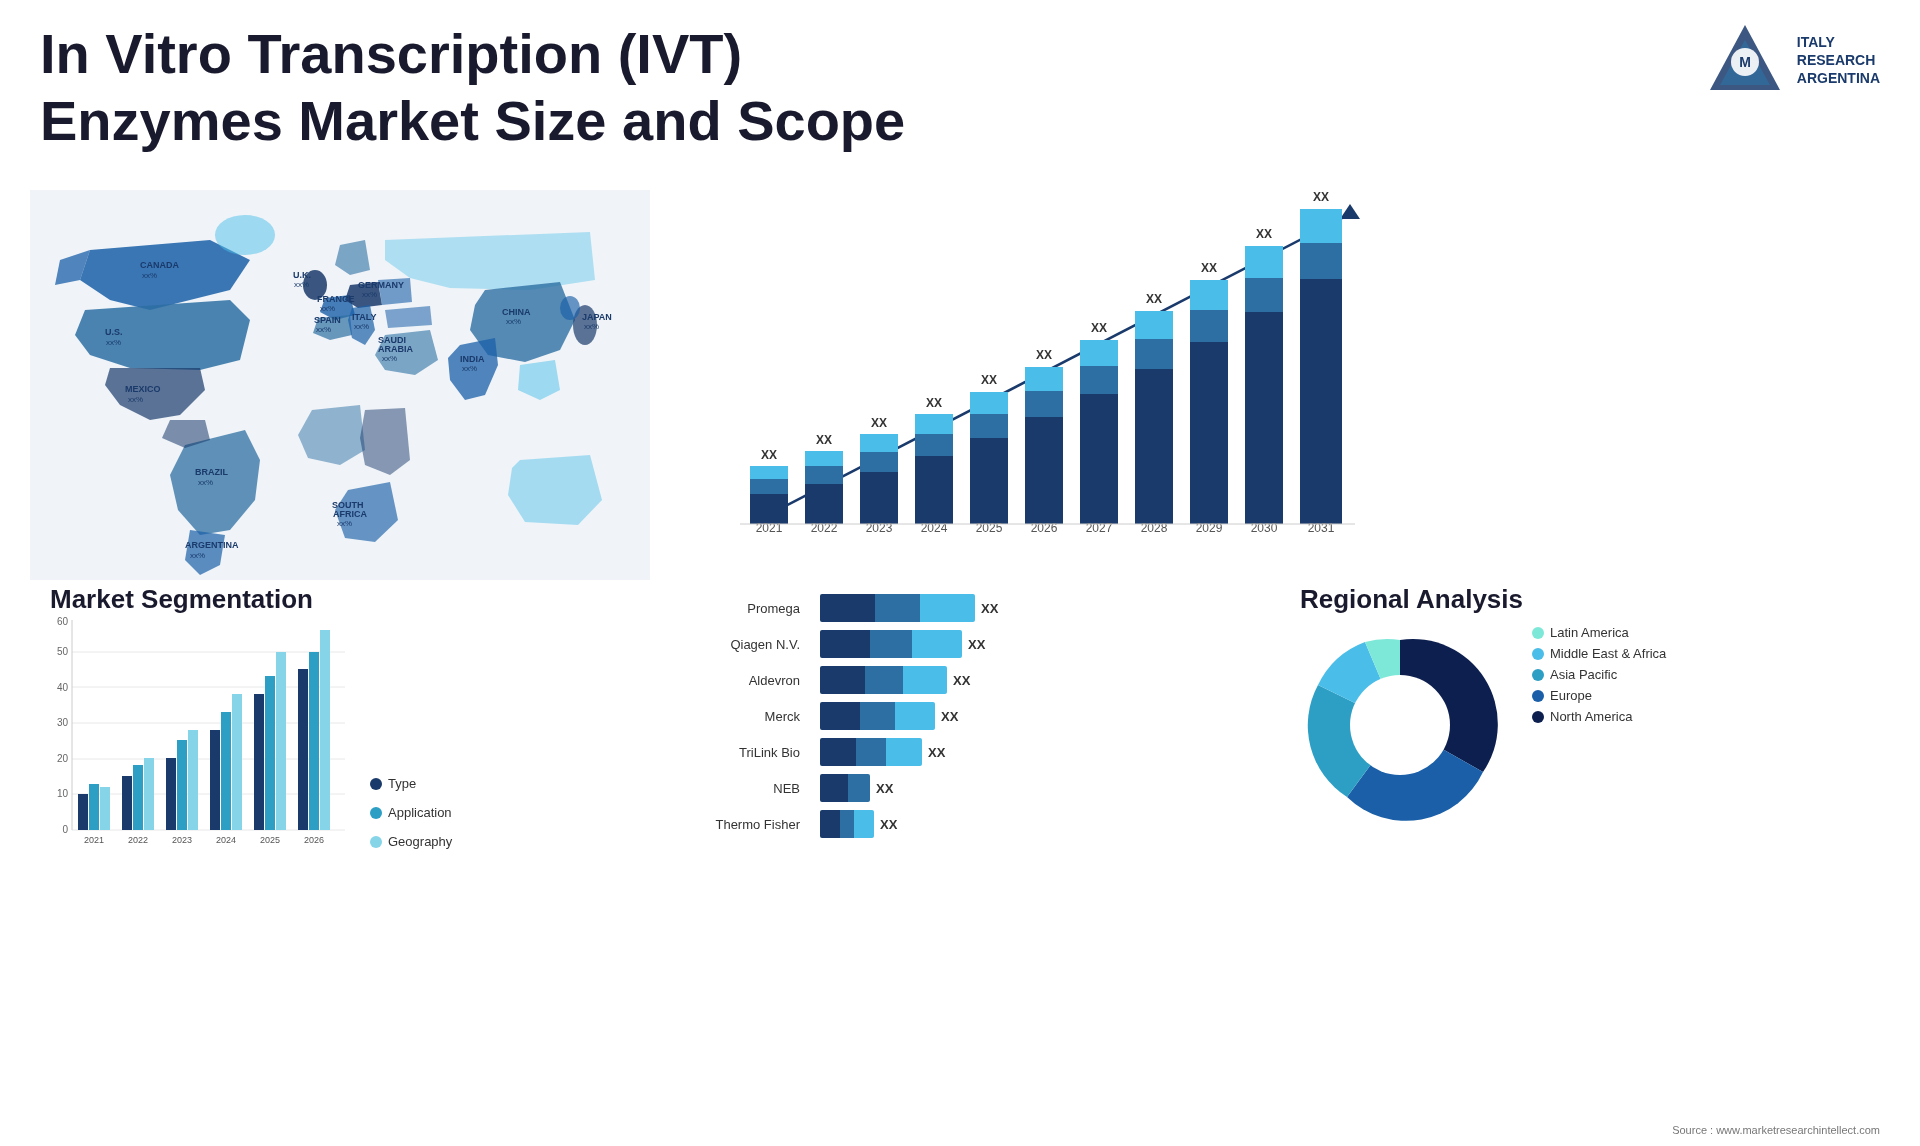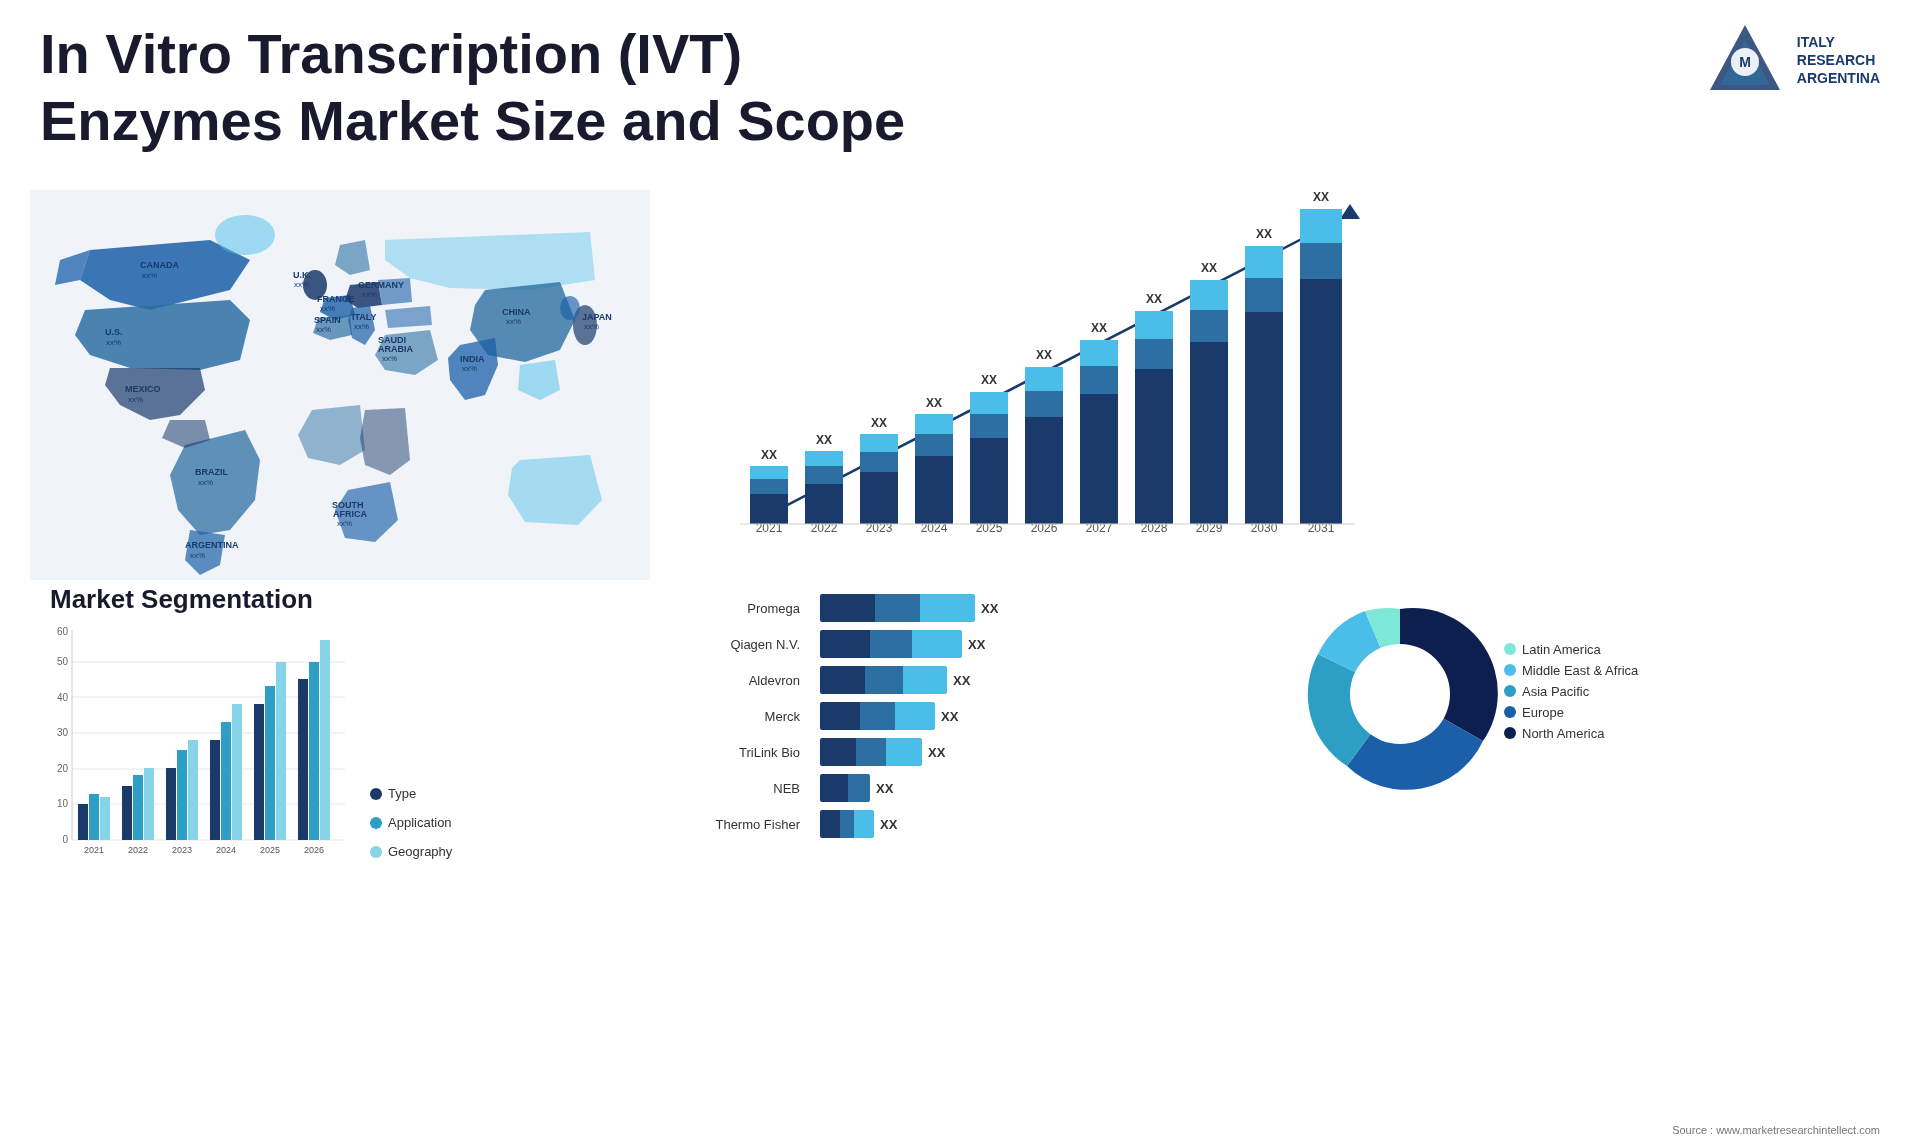--- a/index.html
+++ b/index.html
@@ -39,21 +39,20 @@
       font-size: 14px;
       font-weight: 700;
       color: #1a3a6b;
       line-height: 1.3;
       text-align: left;
     }
     .section-title {
       font-size: 26px;
       font-weight: 700;
       color: #1a1a2e;
-      margin-bottom: 10px;
     }
 
     
     .player-bars {
       display: flex;
       flex-direction: column;
       gap: 8px;
       margin-top: 10px;
     }
     .player-row {
@@ -84,22 +83,21 @@
     .player-bar-seg3 { background: #4abde8; }
     .player-value {
       font-size: 13px;
       color: #333;
       font-weight: 600;
     }
 
     
     .donut-wrap {
       display: flex;
-      align-items: center;
-      gap: 4px;
+      gap: 32px;
       margin-top: 10px;
     }
 
     
     .legend-item {
       display: flex;
       align-items: center;
       gap: 6px;
       font-size: 13px;
       color: #333;
@@ -485,20 +483,21 @@
               <div class="player-bar-seg2" style="width:14px;"></div>
               <div class="player-bar-seg3" style="width:20px;"></div>
             </div>
             <span class="player-value">XX</span>
           </div>
         </div>
       </div>
     </div>
 
     <div style="padding: 0 10px;">
+      <div class="section-title">Regional Analysis</div>
       <div class="donut-wrap">
 
         <svg viewBox="0 0 200 200" width="200" height="200">
 
           <path d="M100,100 L100,15 A85,85 0 0,1 183,147 Z" fill="#0d1f4f"></path>
 
           <path d="M100,100 L183,147 A85,85 0 0,1 47,172 Z" fill="#1a5fa8"></path>
 
           <path d="M100,100 L47,172 A85,85 0 0,1 18,60 Z" fill="#2d9fc5"></path>
 

